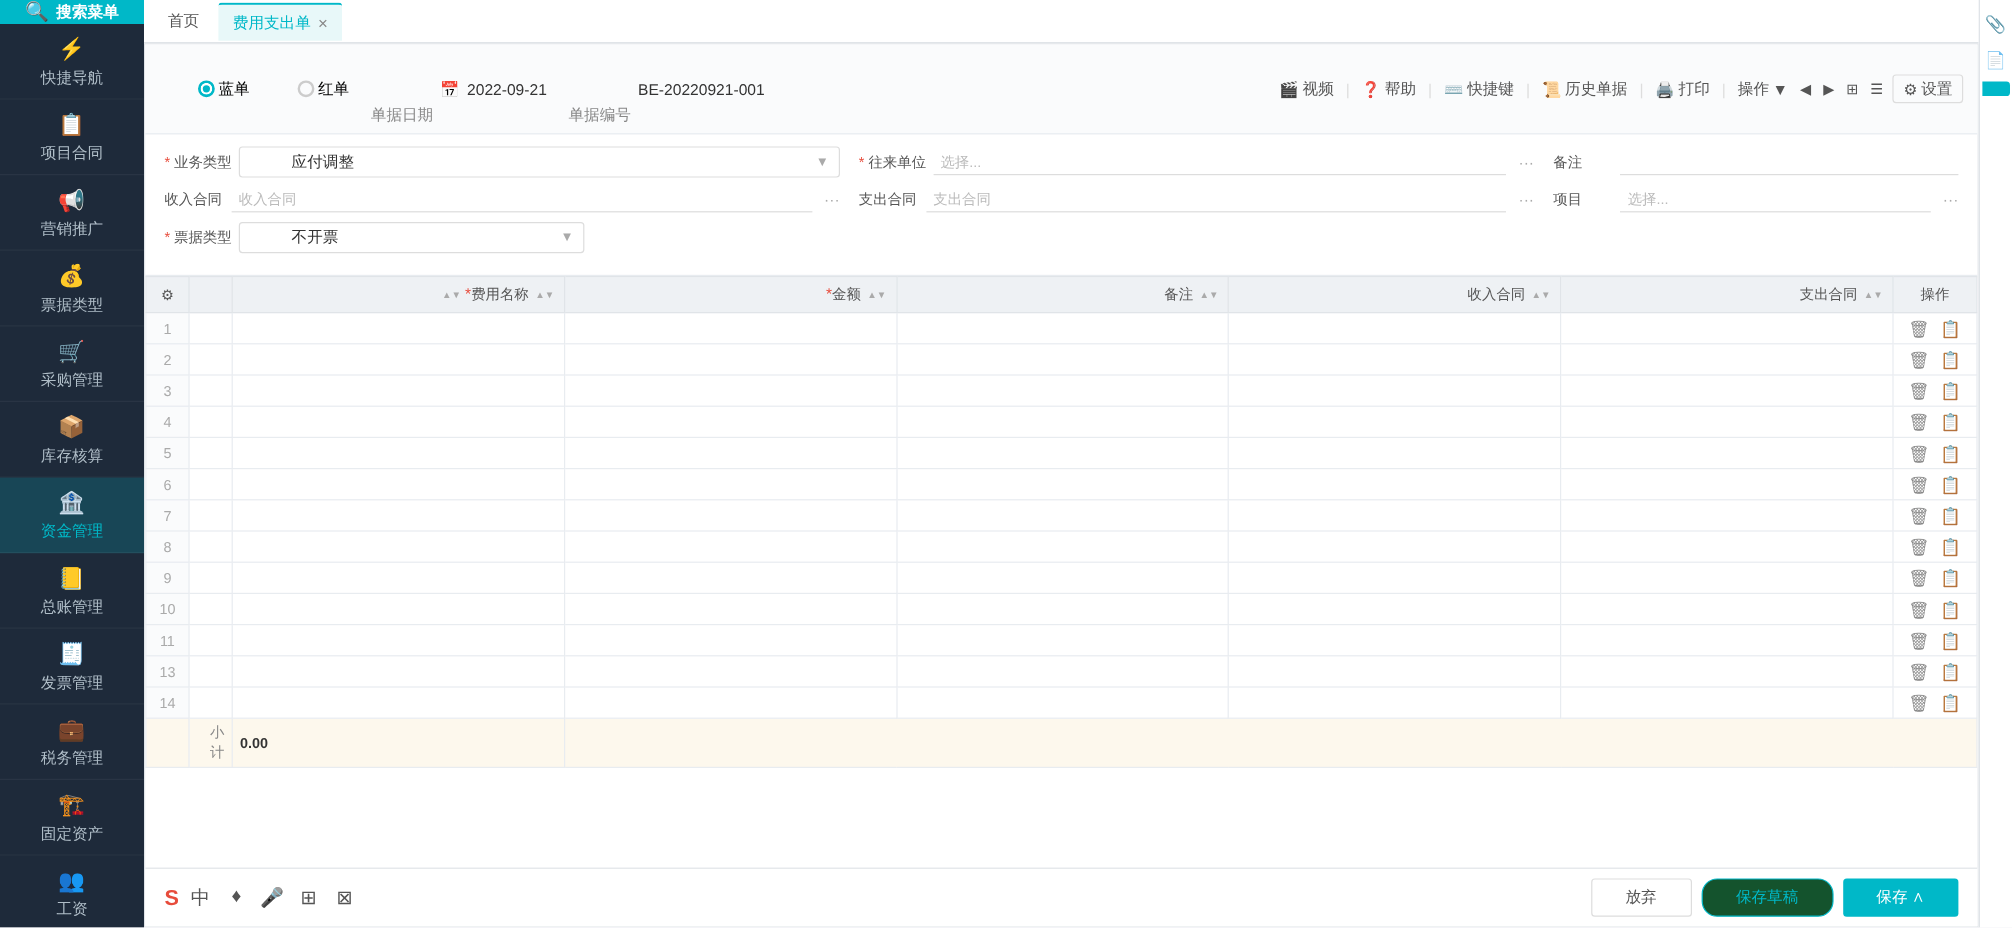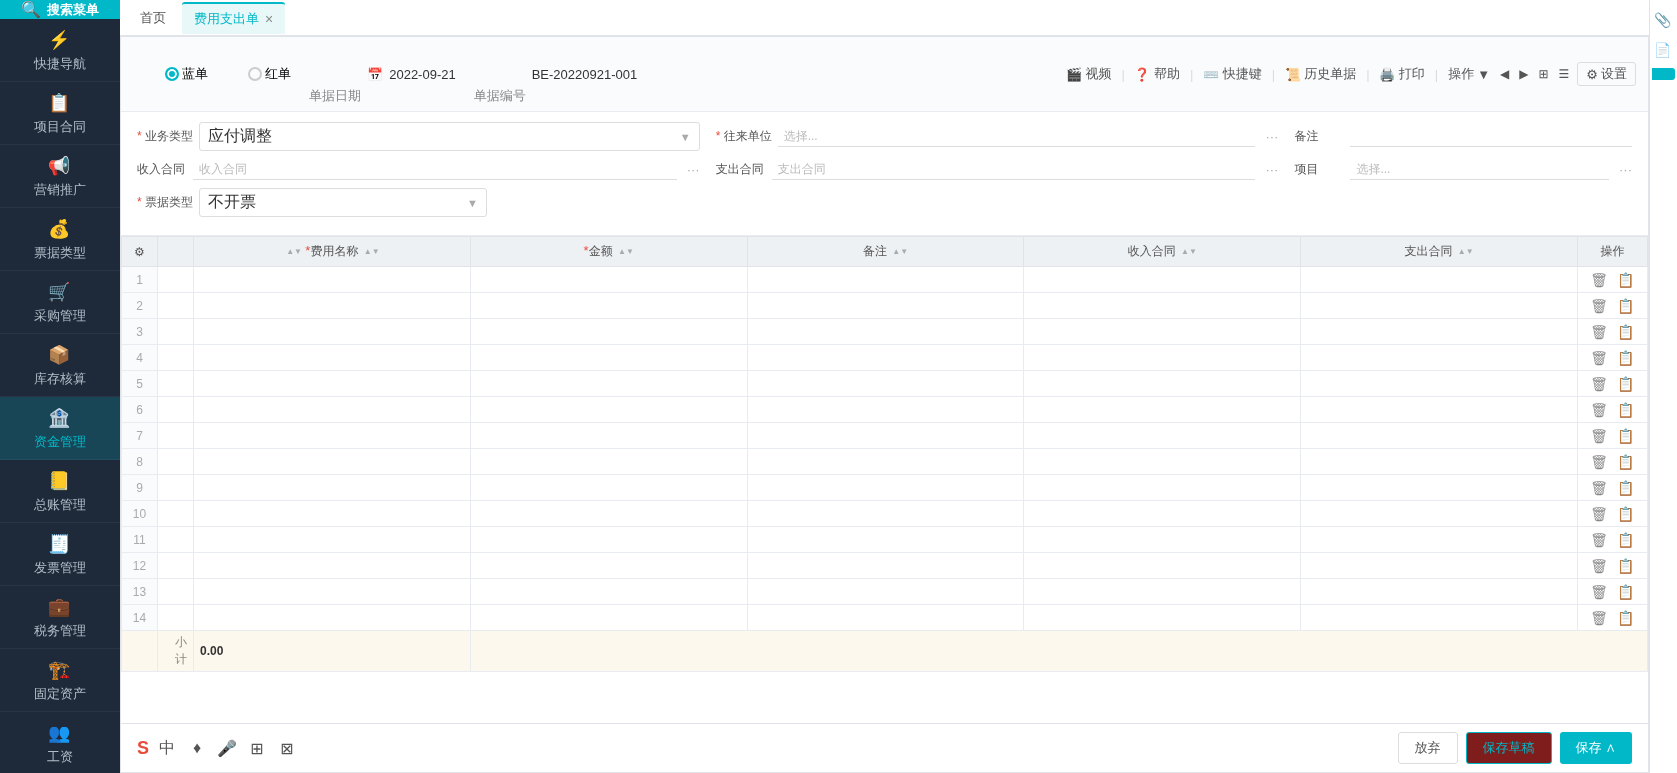--- a/index.html
+++ b/index.html
@@ -163,41 +163,41 @@
       flex: 1;
       display: flex;
       align-items: center;
       border: 1px solid #ddd;
       border-radius: 3px;
       padding: 3px 8px;
       background: #fff;
       cursor: pointer;
       min-width: 180px;
     }
-    .form-select-text { flex: 1; color: #333; font-size: 16px; }
+    .form-select-text { flex: 1; color: #333; font-size: 13px; margin-left: 35px; }
     .form-select-arrow { color: #aaa; font-size: 11px; }
     .form-dots { color: #aaa; cursor: pointer; margin-left: 4px; }
 
     
     .table-wrapper {
       flex: 1;
       overflow-y: auto;
       overflow-x: auto;
     }
     .data-table {
       width: 100%;
       border-collapse: collapse;
       table-layout: fixed;
     }
     .data-table thead tr {
       background: #eef1f4;
     }
     .data-table th {
       padding: 6px 8px;
-      text-align: center;
+      text-align: right;
       font-weight: 500;
       color: #555;
       border: 1px solid #e0e4e8;
       font-size: 12px;
       white-space: nowrap;
     }
     .data-table td {
       padding: 3px 6px;
       border: 1px solid #e8ecf0;
       color: #333;
@@ -235,28 +235,28 @@
       align-items: center;
       justify-content: space-between;
       background: #fff;
       flex-shrink: 0;
     }
     .footer-icons { display: flex; gap: 6px; align-items: center; }
     .footer-icon { width: 24px; height: 24px; cursor: pointer; display: flex; align-items: center; justify-content: center; font-size: 16px; color: #555; }
     .footer-brand { color: #e74c3c; font-weight: bold; font-size: 18px; }
     .footer-actions { display: flex; gap: 8px; }
     .btn {
-      padding: 6px 16px;
+      padding: 6px 28px;
       border-radius: 3px;
       cursor: pointer;
       font-size: 13px;
       border: 1px solid #ddd;
     }
     .btn-default { background: #fff; color: #555; }
-    .btn-secondary { background: #7f1d1d; color: #00b8c8; border-color: #00b8c8; }
+    .btn-secondary { background: #14532d; color: #00b8c8; border-color: #00b8c8; border-radius: 13px; }
     .btn-primary { background: #00b8c8; color: #fff; border: none; }
 
     
     .right-panel {
       width: 28px;
       background: #fff;
       border-left: 1px solid #e0e4e8;
       display: flex;
       flex-direction: column;
       align-items: center;
@@ -646,33 +646,20 @@
     <td></td>
     <td></td>
     <td></td>
     <td></td>
     <td style="text-align:center;">
       <button class="icon-btn">🗑</button>
       <button class="icon-btn">📋</button>
     </td>
   </tr>
             <tr>
-    <td class="row-num">12</td>
-    <td style="width:36px;text-align:center;"></td>
-    <td></td>
-    <td></td>
-    <td></td>
-    <td></td>
-    <td></td>
-    <td style="text-align:center;">
-      <button class="icon-btn">🗑</button>
-      <button class="icon-btn">📋</button>
-    </td>
-  </tr>
-            <tr>
     <td class="row-num">13</td>
     <td style="width:36px;text-align:center;"></td>
     <td></td>
     <td></td>
     <td></td>
     <td></td>
     <td></td>
     <td style="text-align:center;">
       <button class="icon-btn">🗑</button>
       <button class="icon-btn">📋</button>

